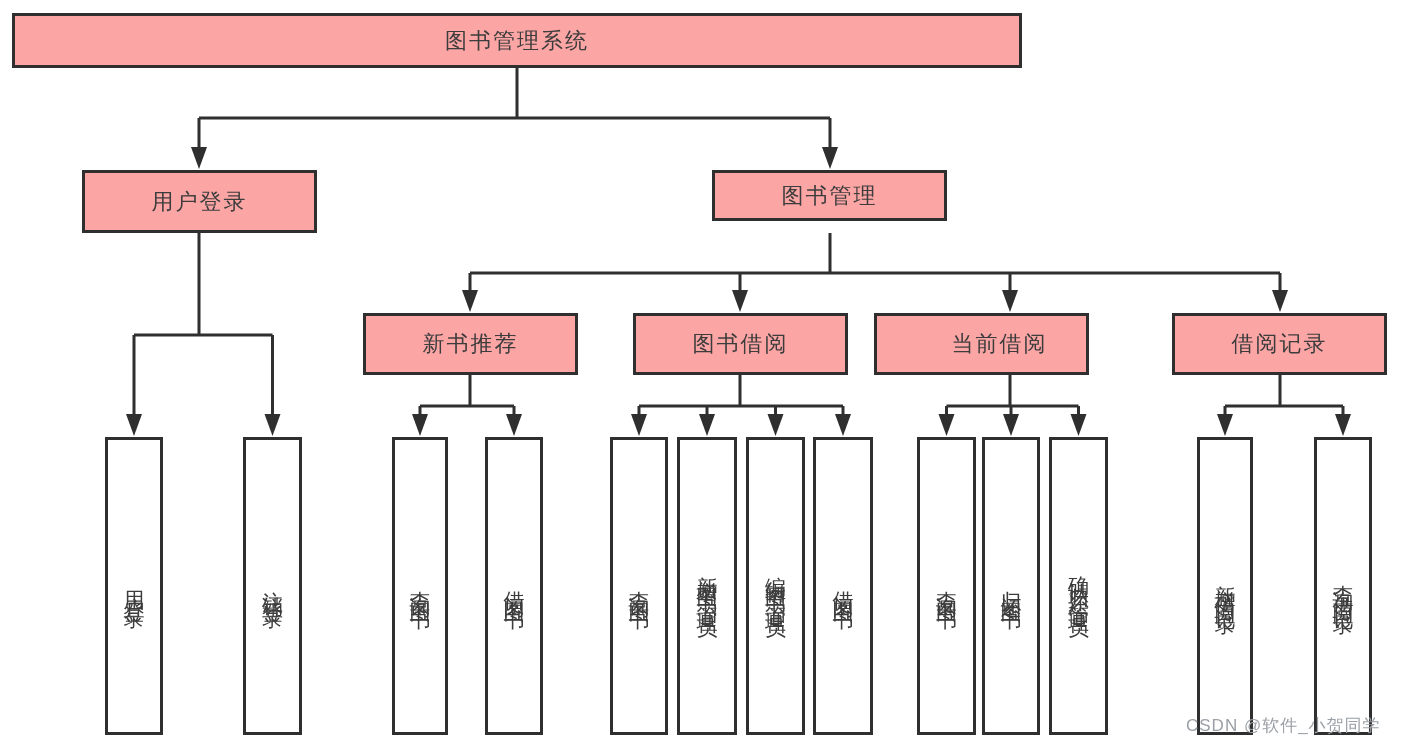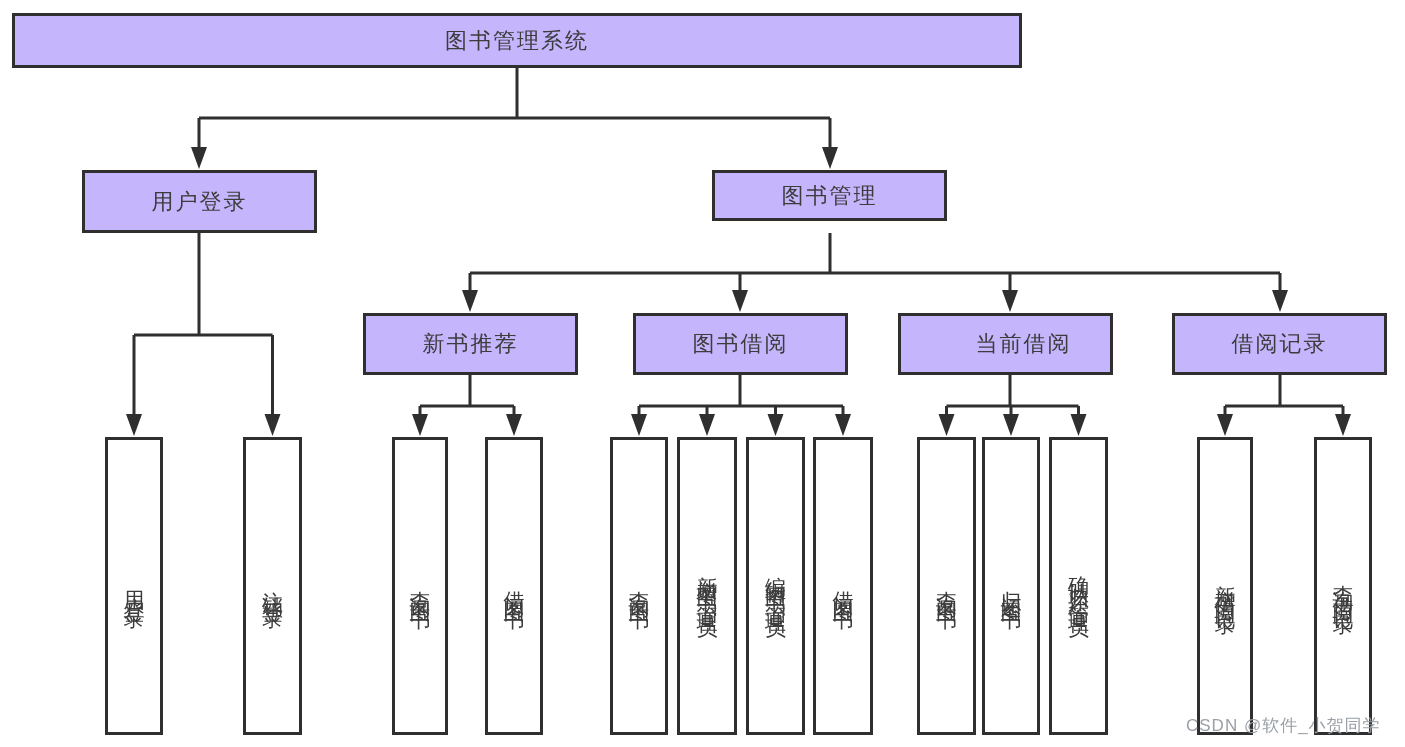--- a/index.html
+++ b/index.html
@@ -13,21 +13,21 @@
   }
   svg.connectors {
     position: absolute;
     left: 0; top: 0;
     width: 1405px; height: 747px;
     pointer-events: none;
   }
   .node {
     position: absolute;
     box-sizing: border-box;
-    background: #c4b5fd;
+    background: #fca5a5;
     border: 3px solid #2f2f2f;
     display: flex;
     align-items: center;
     justify-content: center;
     color: #3c3c3c;
     font-size: 22px;
     letter-spacing: 2px;
     z-index: 2;
   }
   .leaf {
@@ -108,21 +108,21 @@
   <div class="node" style="left:712px; top:170px; width:235px; height:51px;">
     <span>图书管理</span>
   </div>
 
   <div class="node" style="left:633px; top:313px; width:215px; height:62px;">
     <span>图书借阅</span>
   </div>
   <div class="node" style="left:363px; top:313px; width:215px; height:62px;">
     <span>新书推荐</span>
   </div>
-  <div class="node" style="left:898px; top:313px; width:215px; height:62px;padding-left:36px;">
+  <div class="node" style="left:874px; top:313px; width:215px; height:62px;padding-left:36px;">
     <span>当前借阅</span>
   </div>
   <div class="node" style="left:1172px; top:313px; width:215px; height:62px;text-align:center;">
     <span>借阅记录</span>
   </div>
 
   <div class="leaf" style="left:105px; top:437px; width:58px; height:298px;">
     <span class="vtext">用户登录</span>
   </div>
   <div class="leaf" style="left:243px; top:437px; width:59px; height:298px;">

